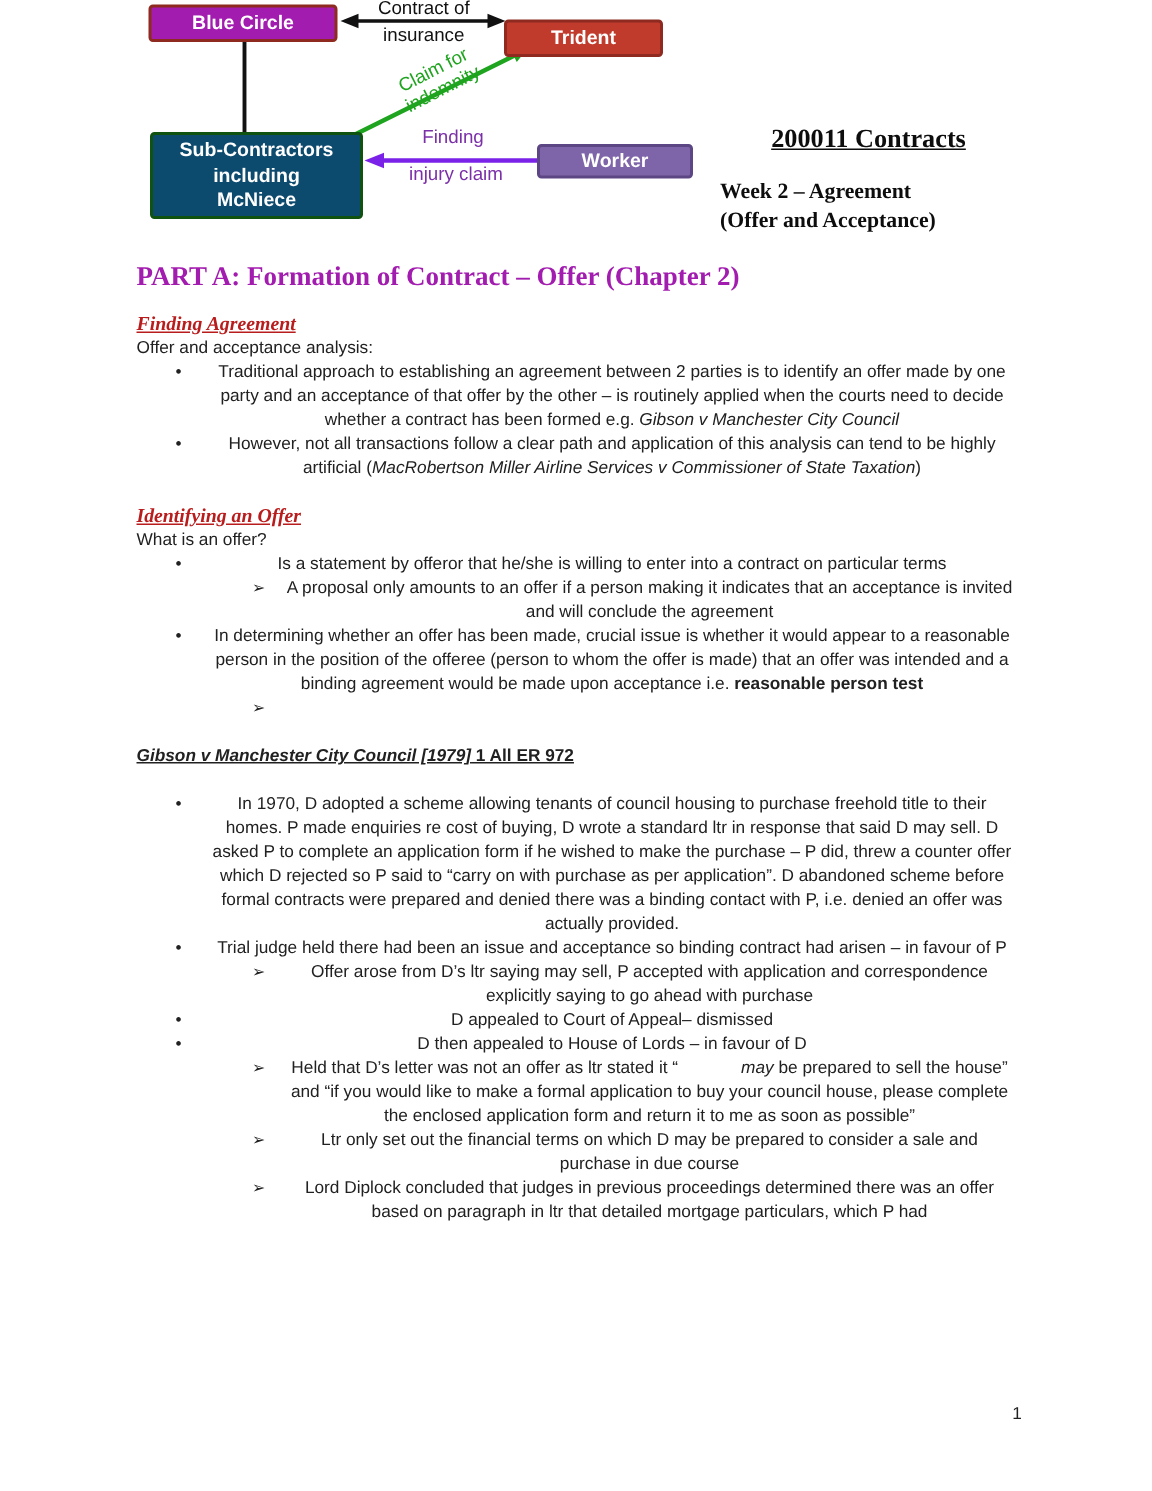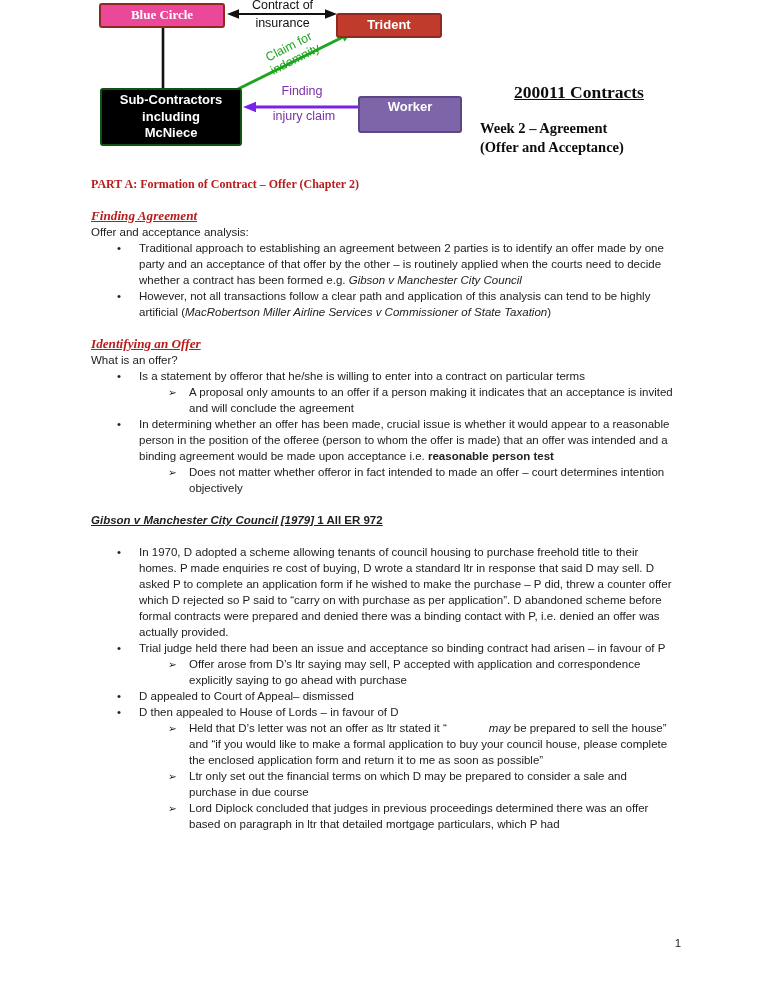--- a/index.html
+++ b/index.html
@@ -8,49 +8,49 @@
 
   
   .diagram { position:absolute; left:0; top:0; width:500px; height:162px; }
   .dsvg { position:absolute; left:0; top:0; }
   .dbox { position:absolute; border:2px solid; border-radius:3px; color:#fff; font-weight:bold;
           text-align:center; box-sizing:border-box; font-size:13px;
           font-family:"Liberation Sans", sans-serif; }
   .box-blue    { left:99px;  top:3px;  width:126px; height:25px; line-height:20px; }
   .box-trident { left:336px; top:13px;  width:106px; height:25px; line-height:20px; }
   .box-sub     { left:100px; top:88px; width:142px; height:58px; line-height:16.5px; padding-top:2px; }
-  .box-worker  { left:358px; top:96px; width:104px; height:37px; line-height:18px; }
+  .box-worker  { left:358px; top:96px; width:104px; height:23px; line-height:18px; }
   .dlabel { position:absolute; font-size:12.5px; text-align:center; color:#111; line-height:15px; }
   .lbl-contract1 { left:240px; top:-2px; width:85px; }
   .lbl-contract2 { left:240px; top:16px; width:85px; }
   .lbl-claim     { left:236px; top:39px; width:112px; transform:rotate(-27deg); line-height:14px; }
   .lbl-personal1 { left:262px; top:84px;  width:80px; }
   .lbl-personal2 { left:258px; top:109px; width:92px; }
 
   
   .title-block { position:absolute; left:480px; top:82px; width:198px; color:#0d0d0d; }
   .course-title { font-family:"Liberation Serif", serif; font-weight:bold; font-size:17.5px;
                   text-decoration:underline; text-align:center; }
   .week-title { font-family:"Liberation Serif", serif; font-weight:bold; font-size:14.5px;
                 line-height:19px; margin-top:16px; }
 
   
   .doc-body { position:absolute; left:91px; top:176px; width:586px;
               font-size:11.5px; line-height:16px; color:#212121; }
   .block-heading-part { font-family:"Liberation Serif", serif; font-weight:bold;
-                        font-size:12px; color:#b91c1c; }
+                        font-size:18px; color:#a21caf; }
   .block-heading-sub  { font-family:"Liberation Serif", serif; font-weight:bold; font-style:italic;
                         font-size:13.2px; text-decoration:underline; color:#b91c1c; }
   .block-case-heading { text-decoration:underline;font-weight:bold; }
   .block-spacer { height:16px; }
   .brow { display:flex; align-items:flex-start; }
   .brow .marker { flex:none; }
   .b1 .marker { width:22px; margin-left:26px; }
   .b2 .marker { width:21px; margin-left:77px; font-size:10.5px; }
-  .brow .btext { flex:1; }
+  .brow .btext { flex:1;text-align:center; }
 
   .page-number { position:absolute; left:668px; top:937px; width:20px; text-align:center;
                  font-size:11.5px; color:#212121; }
 </style>
 </head>
 <body>
 
 <div class="page">
 
   <div class="diagram">
@@ -58,23 +58,23 @@
       <line x1="163" y1="28" x2="163" y2="88" stroke-width="2.6" stroke="#111111"></line>
       <line x1="236" y1="14" x2="328" y2="14" stroke-width="2.2" stroke="#111111"></line>
       <polygon points="227,14 239,9.2 239,18.8" fill="#111111"></polygon>
       <polygon points="337,14 325,9.2 325,18.8" fill="#111111"></polygon>
       <line x1="234" y1="91" x2="343" y2="37" stroke-width="3" stroke="#1FA41F"></line>
       <polygon points="352,32 344.5,41.4 340,32.4" fill="#1FA41F"></polygon>
       <line x1="253" y1="107" x2="358" y2="107" stroke-width="3" stroke="#7A22E8"></line>
       <polygon points="243,107 256,101.8 256,112.2" fill="#7A22E8"></polygon>
     </svg>
 
-    <div class="dbox box-blue" style="background-color: #ec4899; border-color: rgb(142, 42, 32); color: rgb(255, 255, 255); font-family: Liberation Serif, serif;">Blue Circle</div>
+    <div class="dbox box-blue" style="background-color: #a21caf; border-color: rgb(142, 42, 32); color: rgb(255, 255, 255);">Blue Circle</div>
     <div class="dbox box-trident" style="background-color: rgb(193, 59, 45); border-color: rgb(142, 42, 32); color: rgb(255, 255, 255);">Trident</div>
-    <div class="dbox box-sub" style="background-color: #000000; border-color: rgb(16, 82, 15); color: rgb(255, 255, 255);">
+    <div class="dbox box-sub" style="background-color: #0c4a6e; border-color: rgb(16, 82, 15); color: rgb(255, 255, 255);">
       <div>Sub-Contractors</div>
       <div>including</div>
       <div>McNiece</div>
     </div>
     <div class="dbox box-worker" style="background-color: rgb(126, 100, 168); border-color: rgb(93, 70, 132); color: rgb(255, 255, 255);">Worker</div>
 
     <div class="dlabel lbl-contract1">Contract of</div>
     <div class="dlabel lbl-contract2">insurance</div>
     <div class="dlabel lbl-claim" style="color: rgb(31, 164, 31);">
       <div>Claim for</div>
@@ -115,21 +115,20 @@
       <div class="brow b2">
         <span class="marker">➢</span>
         <div class="btext"><span>A proposal only amounts to an offer if a person making it indicates that an acceptance is invited and will conclude the agreement</span></div>
       </div>
       <div class="brow b1">
         <span class="marker">•</span>
         <div class="btext"><span>In determining whether an offer has been made, crucial issue is whether it would appear to a reasonable person in the position of the offeree (person to whom the offer is made) that an offer was intended and a binding agreement would be made upon acceptance i.e. </span><span style="font-weight: bold;">reasonable person test</span></div>
       </div>
       <div class="brow b2">
         <span class="marker">➢</span>
-        <div class="btext"><span>Does not matter whether offeror in fact intended to made an offer – court determines intention objectively</span></div>
       </div>
       <div class="block-spacer"></div>
       <div class="block-case-heading"><span style="font-style: italic;">Gibson v Manchester City Council [1979]</span><span> 1 All ER 972</span></div>
       <div class="block-spacer"></div>
       <div class="brow b1">
         <span class="marker">•</span>
         <div class="btext"><span>In 1970, D adopted a scheme allowing tenants of council housing to purchase freehold title to their homes. P made enquiries re cost of buying, D wrote a standard ltr in response that said D may sell. D asked P to complete an application form if he wished to make the purchase – P did, threw a counter offer which D rejected so P said to “carry on with purchase as per application”. D abandoned scheme before formal contracts were prepared and denied there was a binding contact with P, i.e. denied an offer was actually provided.</span></div>
       </div>
       <div class="brow b1">
         <span class="marker">•</span>

